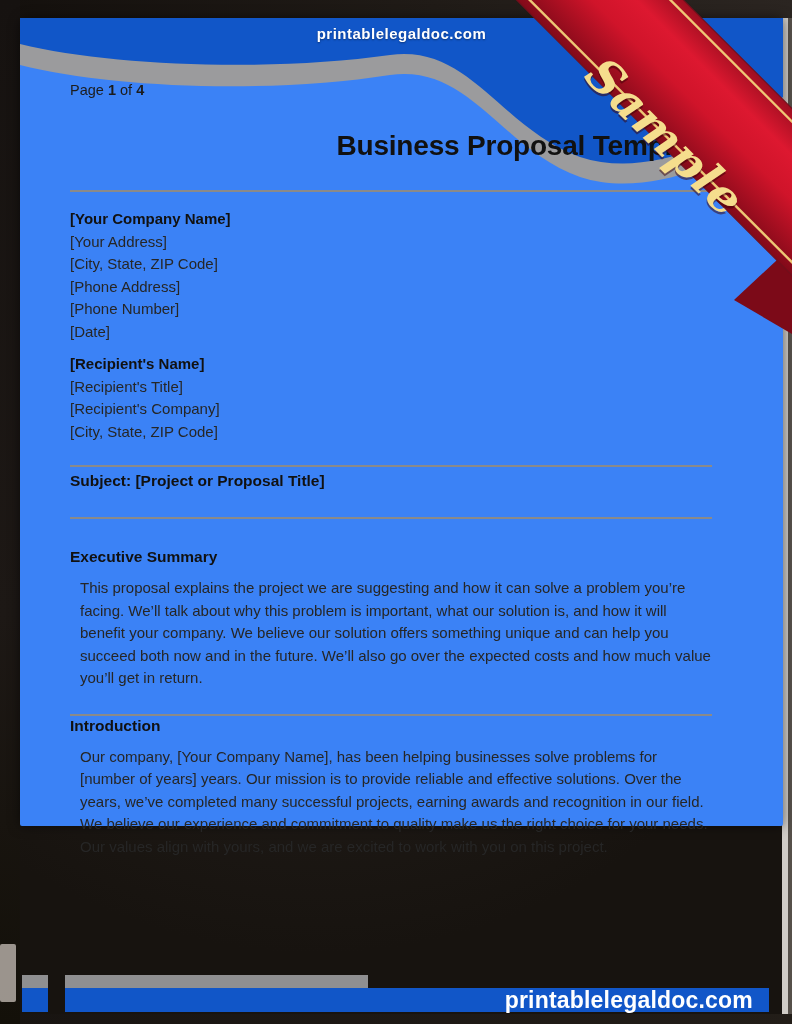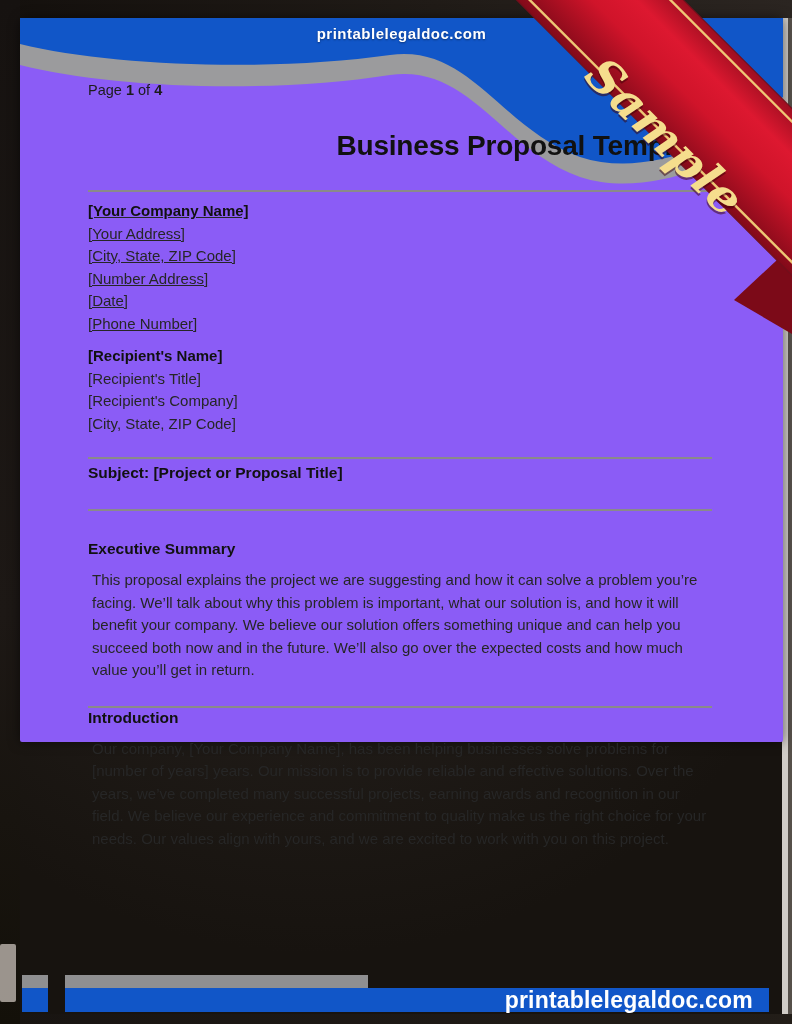--- a/index.html
+++ b/index.html
@@ -13,47 +13,47 @@
     background:linear-gradient(to right,#d0ccc7 0 6px,#56504a 6px 10px);}
   .frame-top{position:absolute;top:0;left:0;width:792px;height:18px;
     background:linear-gradient(to right,#14100d,#201b17 55%,#2b2521);}
   .frame-bottom{position:absolute;bottom:0;left:0;width:792px;height:10px;
     background:linear-gradient(to right,#181411,#221d18);}
   .frame-left{position:absolute;top:0;left:0;width:20px;height:1024px;
     background:linear-gradient(to bottom,#161210,#1d1815 60%,#131009);}
   .frame-left-glow{position:absolute;left:0;top:944px;width:16px;height:58px;
     background:#b3ACa4;opacity:.85;border-radius:2px;}
   
-  .page{position:absolute;left:20px;top:18px;width:763px;height:724px;
-    background:#8b5cf6;border-radius:9px 2px 2px 2px;
+  .page{position:absolute;left:20px;top:18px;width:763px;height:808px;
+    background:#3b82f6;border-radius:9px 2px 2px 2px;
     box-shadow:0 0 12px rgba(0,0,0,.55);}
   .header-wave{position:absolute;left:0;top:0;width:763px;height:210px;display:block;}
   .site-top{position:absolute;left:0;top:7px;width:763px;text-align:center;
     color:#ffffff;font-size:15px;font-weight:bold;letter-spacing:.5px;
     text-shadow:0 1px 2px rgba(0,0,0,.4);}
   
-  .content{position:absolute;left:68px;right:71px;top:0;color:#212121;}
+  .content{position:absolute;left:50px;right:71px;top:0;color:#212121;}
   .page-line{margin-top:64px;font-size:14.5px;color:#1c1c1c;}
   .page-line b{font-weight:bold;}
   .doc-title{margin-top:31px;text-align:right;font-size:28px;font-weight:bold;
     color:#111111;letter-spacing:-.2px;line-height:34px;}
   .rule{height:2px;background:#8a8a8a;border:none;}
   .rule1{margin-top:27px;}
   .rule2{margin-top:22px;}
   .rule3{margin-top:26px;}
   .rule4{margin-top:24px;}
   .addr{font-size:15px;line-height:22.5px;color:#262626;}
-  .addr-sender{margin-top:8px;text-decoration:underline;}
+  .addr-sender{margin-top:16px;}
   .addr-recipient{margin-top:10px;}
   .addr .lead{font-weight:bold;color:#111111;}
   .subject{margin-top:4px;font-size:15.5px;font-weight:bold;color:#111111;line-height:20px;}
   .sec-h{font-size:15.5px;font-weight:bold;color:#111111;line-height:19px;}
   .sec-h.exec{margin-top:28px;}
   .sec-h.intro{}
-  .sec-p{margin:11px 0 0 4px;font-size:15px;line-height:22.5px;color:#262626;}
+  .sec-p{margin:11px 0 0 10px;font-size:15px;line-height:22.5px;color:#262626;}
   
   .f-gray-sm{position:absolute;left:2px;top:957px;width:26px;height:13px;background:#8f8f91;}
   .f-blue-sm{position:absolute;left:2px;top:970px;width:26px;height:24px;background:#1156c8;}
   .f-gray{position:absolute;left:45px;top:957px;width:303px;height:13px;background:#8f8f91;}
   .f-blue{position:absolute;left:45px;top:970px;width:704px;height:24px;background:#1156c8;
     color:#ffffff;font-size:23px;font-weight:bold;line-height:24px;text-align:right;
     padding-right:16px;box-sizing:border-box;letter-spacing:.2px;}
   
   .ribbon-svg{position:absolute;left:0;top:0;width:792px;height:1024px;pointer-events:none;}
 </style>
@@ -79,23 +79,23 @@
     <div class="page-line"><span>Page </span><b>1</b><span> of </span><b>4</b></div>
 
     <div class="doc-title">Business Proposal Template</div>
 
     <div class="rule rule1"></div>
 
     <div class="addr addr-sender">
       <div class="lead">[Your Company Name]</div>
       <div>[Your Address]</div>
       <div>[City, State, ZIP Code]</div>
-      <div>[Number Address]</div>
+      <div>[Phone Address]</div>
+      <div>[Phone Number]</div>
       <div>[Date]</div>
-      <div>[Phone Number]</div>
     </div>
 
     <div class="addr addr-recipient">
       <div class="lead">[Recipient's Name]</div>
       <div>[Recipient's Title]</div>
       <div>[Recipient's Company]</div>
       <div>[City, State, ZIP Code]</div>
     </div>
 
     <div class="rule rule2"></div>

